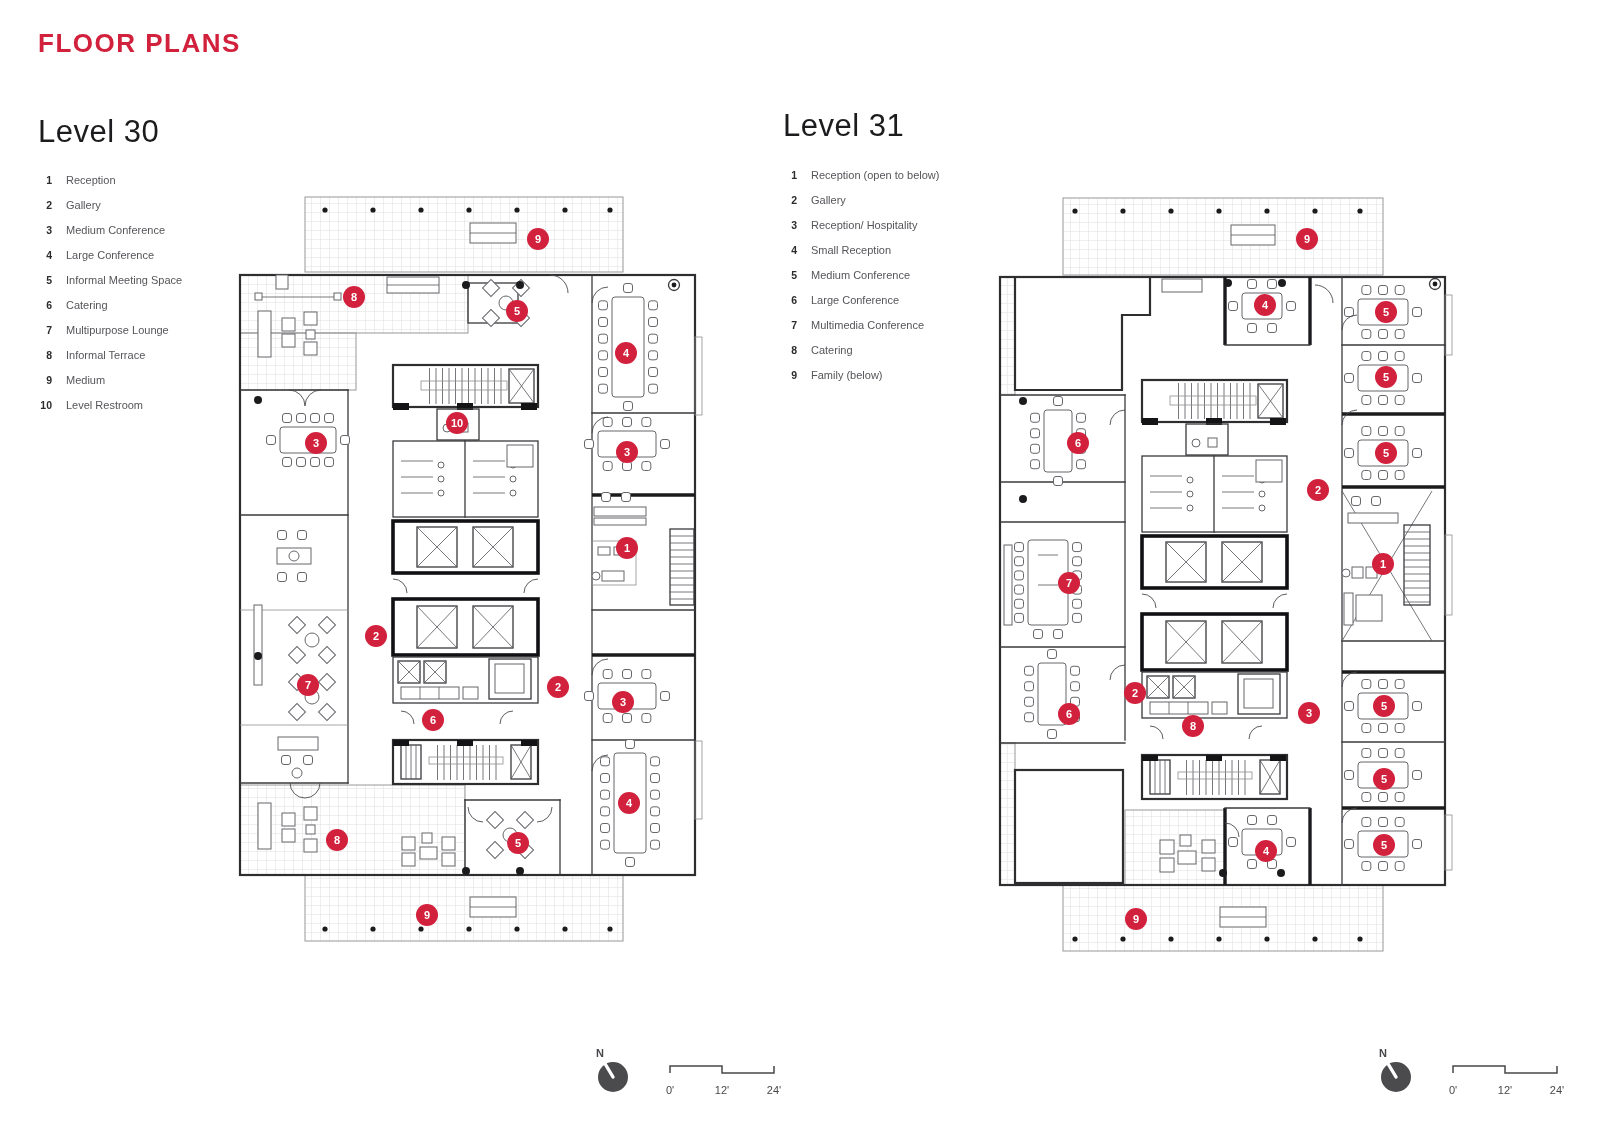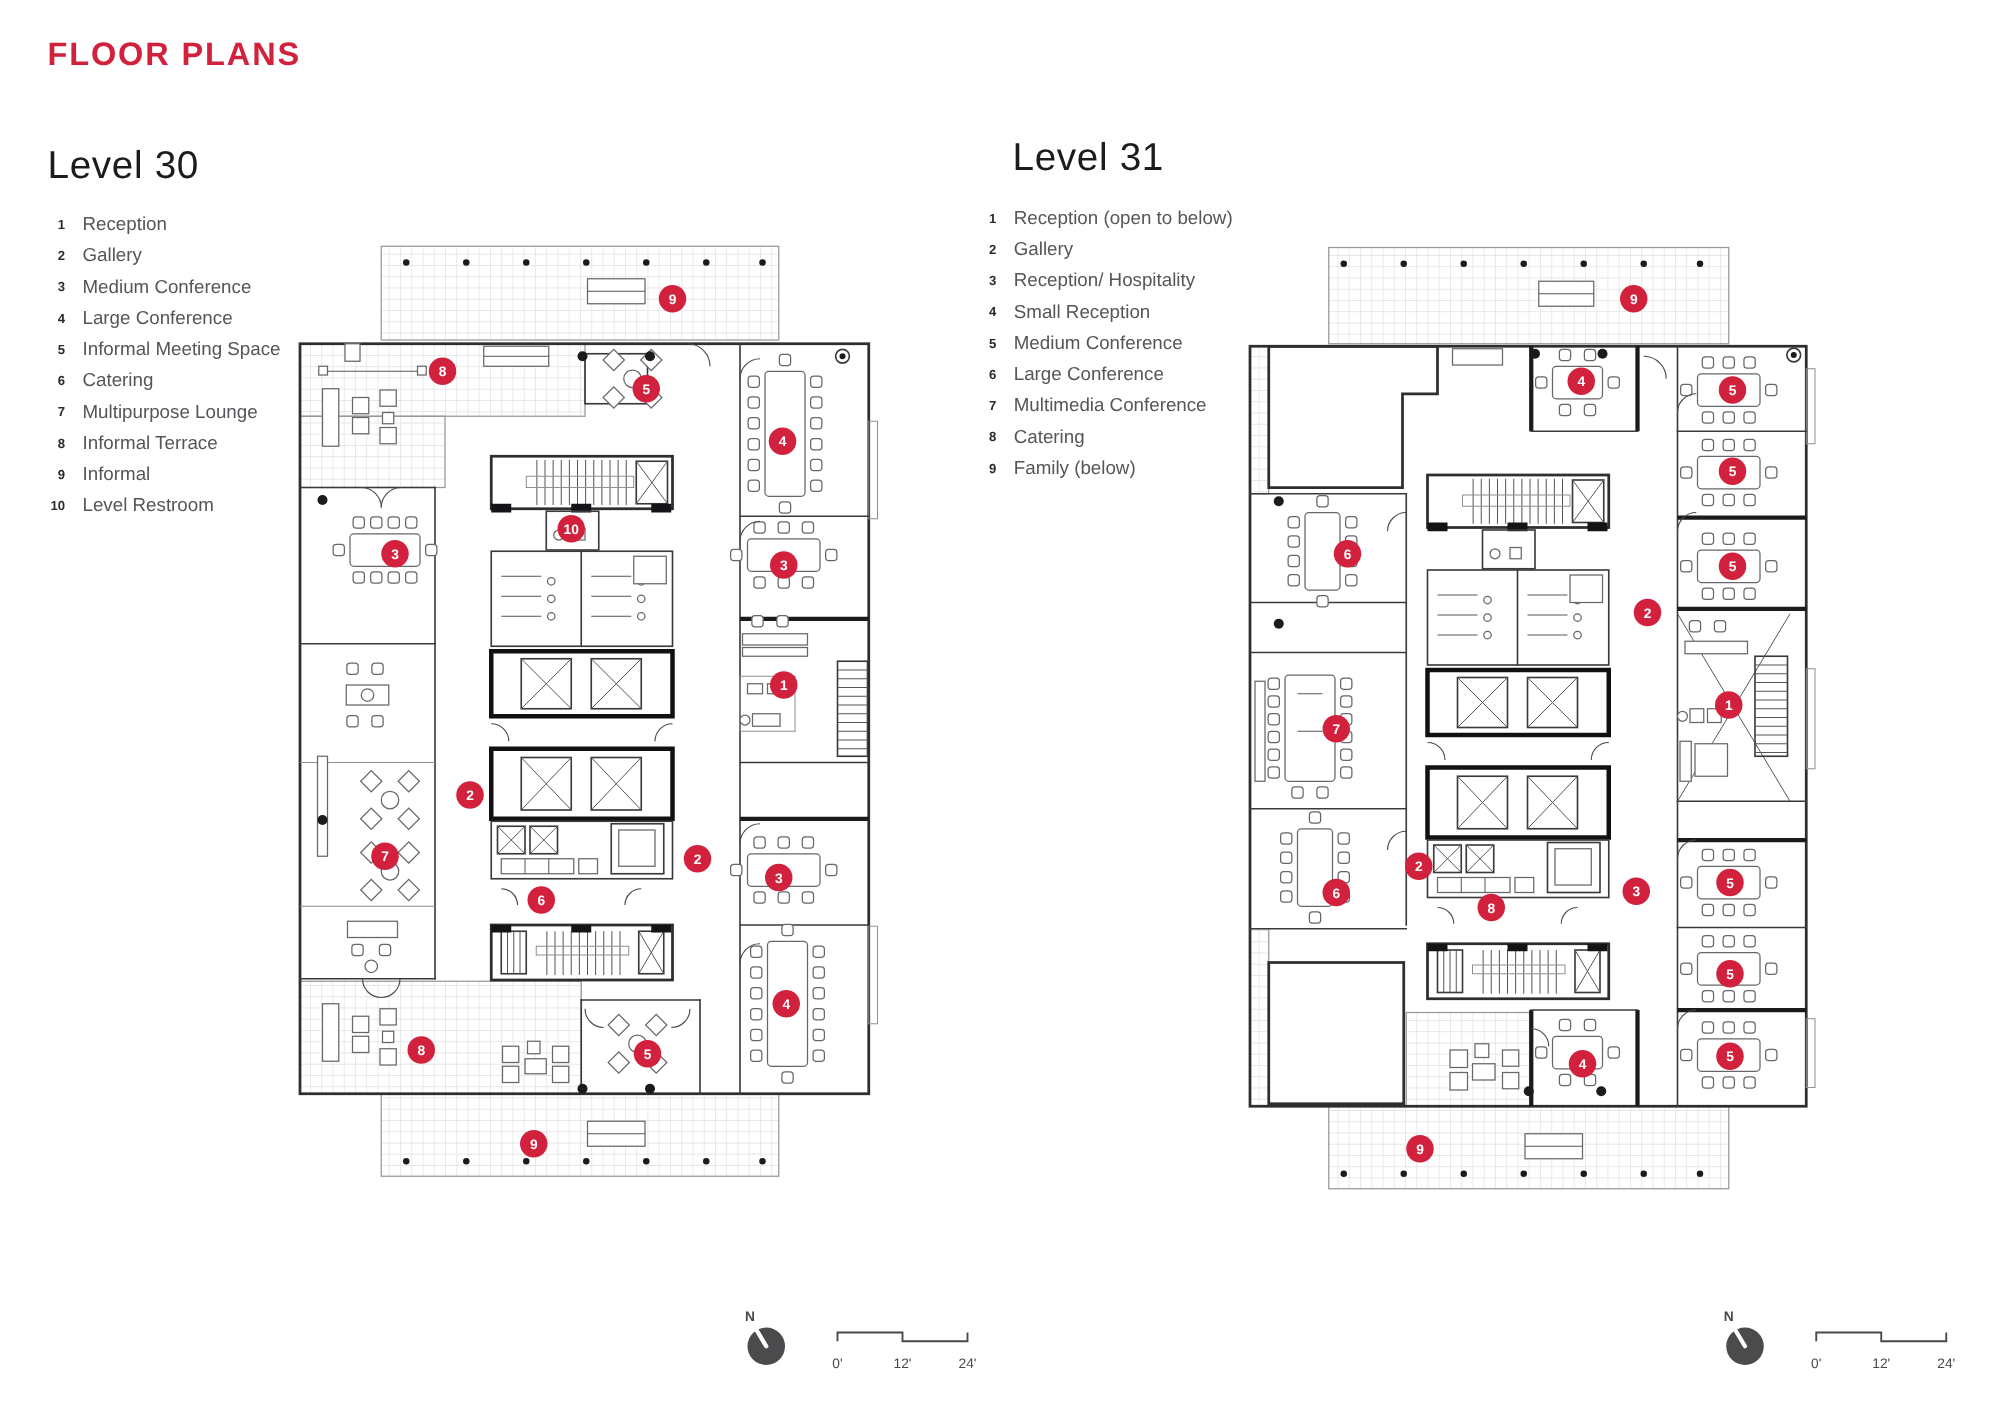--- a/index.html
+++ b/index.html
@@ -2,27 +2,27 @@
 <html><head>
 <meta charset="utf-8">
 <style>
   html,body{margin:0;padding:0;background:#fff;}
   body{position:relative;width:1600px;height:1132px;overflow:hidden;
        font-family:"Liberation Sans","DejaVu Sans",sans-serif;}
   .title{position:absolute;left:38px;top:28px;font-size:26px;font-weight:800;
          letter-spacing:1.5px;color:#d2213c;}
   .lvl{position:absolute;font-size:31px;font-weight:400;color:#1c1c1e;letter-spacing:.5px;}
   #lvl30{left:38px;top:114px}
-  #lvl31{left:810px;top:108px}
+  #lvl31{left:783px;top:108px}
   ul.legend{position:absolute;list-style:none;margin:0;padding:0;}
   #leg30{left:38px;top:167px}
   #leg31{left:783px;top:162px}
   ul.legend li{display:flex;align-items:center;height:25px;}
   ul.legend .n{width:14px;text-align:right;font-size:10.5px;font-weight:bold;color:#2b2b2e;}
-  ul.legend .t{margin-left:14px;font-size:15px;color:#55555a;}
+  ul.legend .t{margin-left:14px;font-size:11px;color:#55555a;}
   svg.plan{position:absolute;}
   #plan30{left:230px;top:185px}
   #plan31{left:980px;top:195px}
   svg.footer{position:absolute;}
   #foot-l{left:555px;top:1030px}
   #foot-r{left:1338px;top:1030px}
   
   .w{stroke:#3a3a3d;stroke-width:1.3;fill:none;stroke-linecap:square;}
   .w2{stroke:#2e2e31;stroke-width:2.2;fill:none;}
   .w3{stroke:#1b1b1d;stroke-width:3.4;fill:none;}
@@ -76,21 +76,21 @@
     <li>
       <span class="n">7</span>
       <span class="t">Multipurpose Lounge</span>
     </li>
     <li>
       <span class="n">8</span>
       <span class="t">Informal Terrace</span>
     </li>
     <li>
       <span class="n">9</span>
-      <span class="t">Informal</span>
+      <span class="t">Medium</span>
     </li>
     <li>
       <span class="n">10</span>
       <span class="t">Level Restroom</span>
     </li>
   </ul>
 <ul class="legend" id="leg31">
     <li>
       <span class="n">1</span>
       <span class="t">Reception (open to below)</span>

